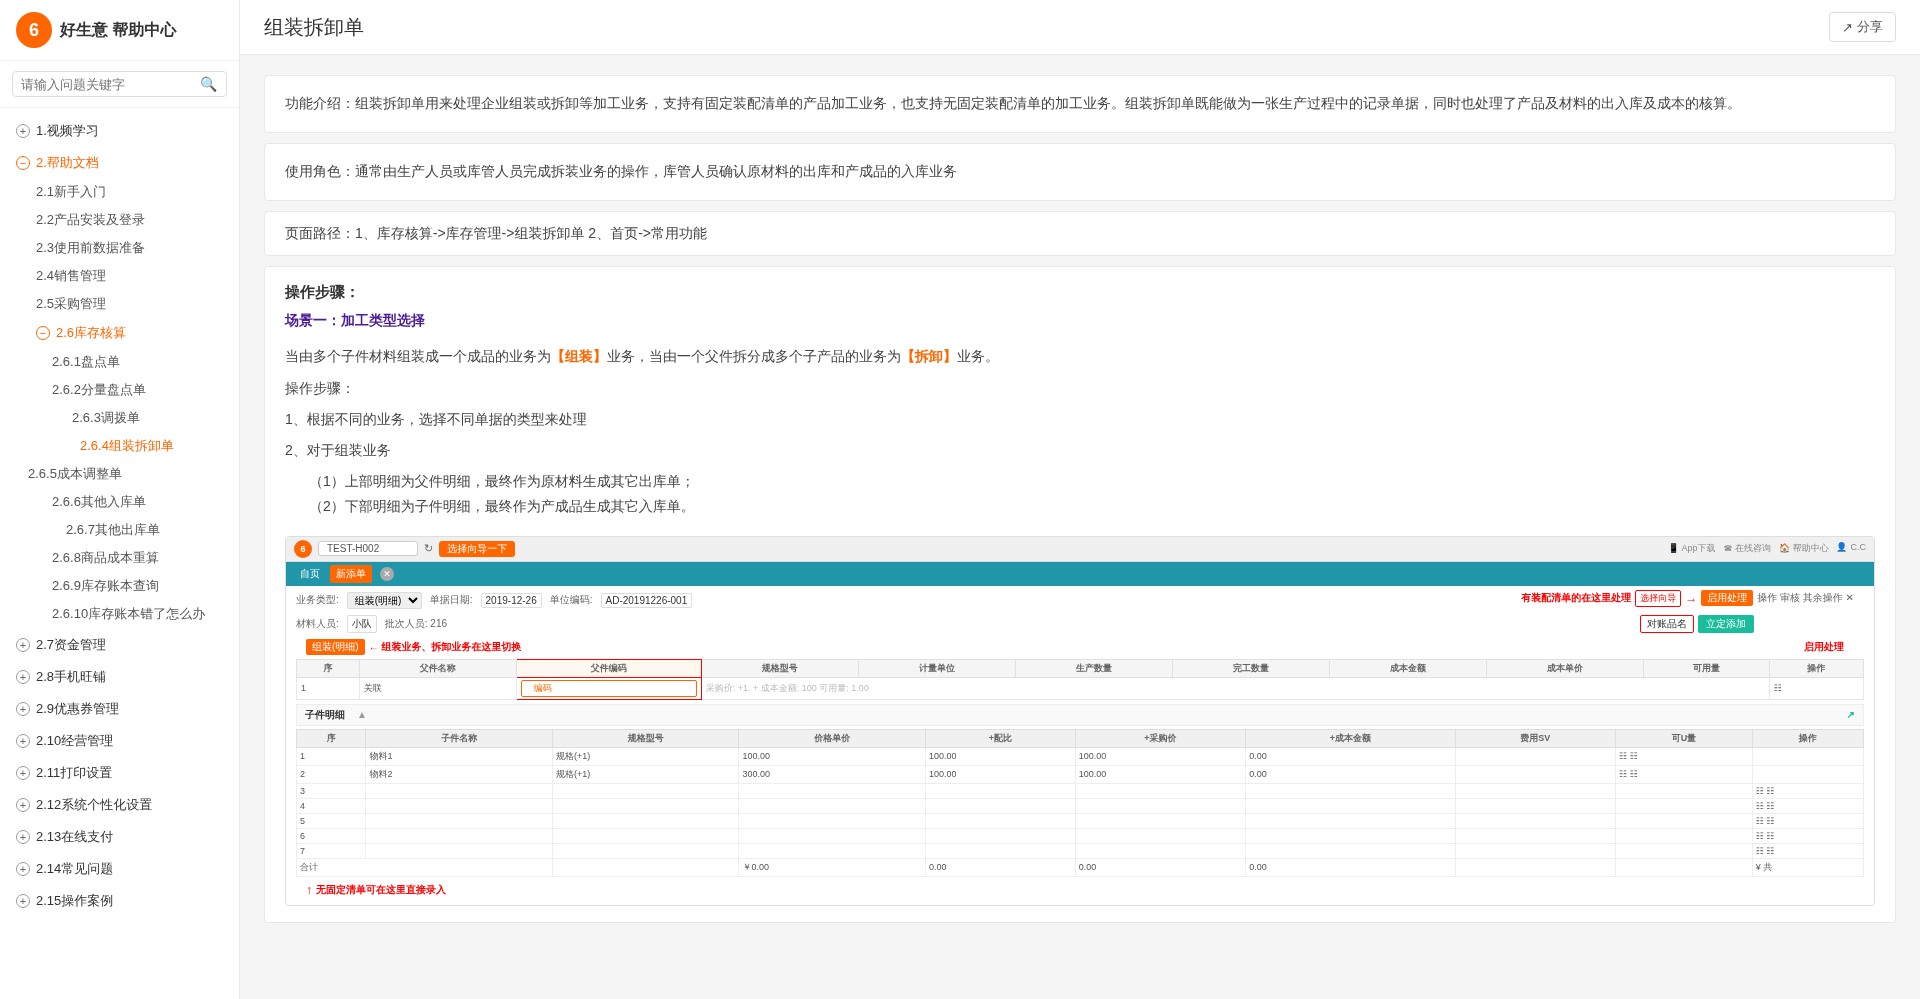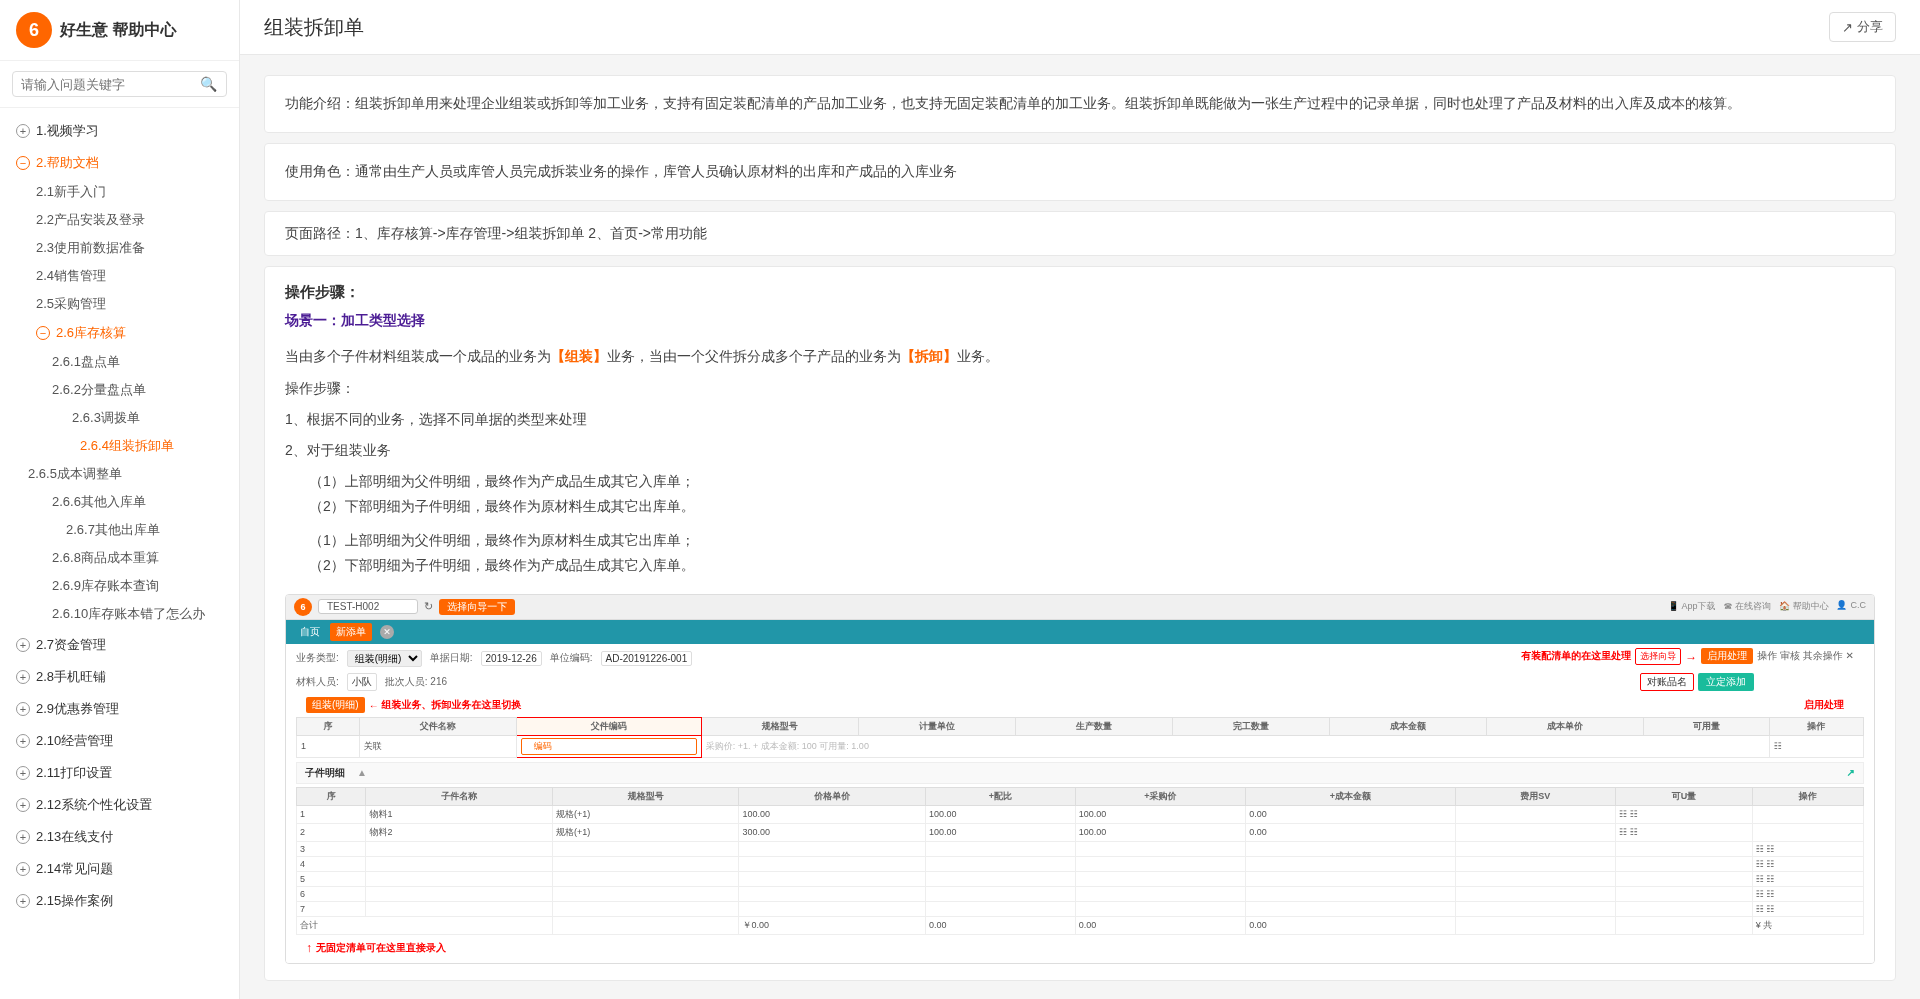--- a/index.html
+++ b/index.html
@@ -451,24 +451,20 @@
 
       <div class="ops-para">
         当由多个子件材料组装成一个成品的业务为<span class="highlight-orange">【组装】</span>业务，当由一个父件拆分成多个子产品的业务为<span class="highlight-orange">【拆卸】</span>业务。
       </div>
 
       <div class="ops-para">操作步骤：</div>
 
       <div class="ops-para">1、根据不同的业务，选择不同单据的类型来处理</div>
 
       <div class="ops-para">2、对于组装业务</div>
-      <ul class="ops-list">
-        <li>（1）上部明细为父件明细，最终作为产成品生成其它入库单；</li>
-        <li>（2）下部明细为子件明细，最终作为原材料生成其它出库单。</li>
-      </ul>
 
       <ul class="ops-list">
         <li>（1）上部明细为父件明细，最终作为原材料生成其它出库单；</li>
         <li>（2）下部明细为子件明细，最终作为产成品生成其它入库单。</li>
       </ul>
 
       <div class="screenshot-container">
         <div class="sim-screenshot">
 
           <div style="background:#f0f0f0; padding:3px 8px; display:flex; align-items:center; gap:6px; border-bottom:1px solid #ddd;">

